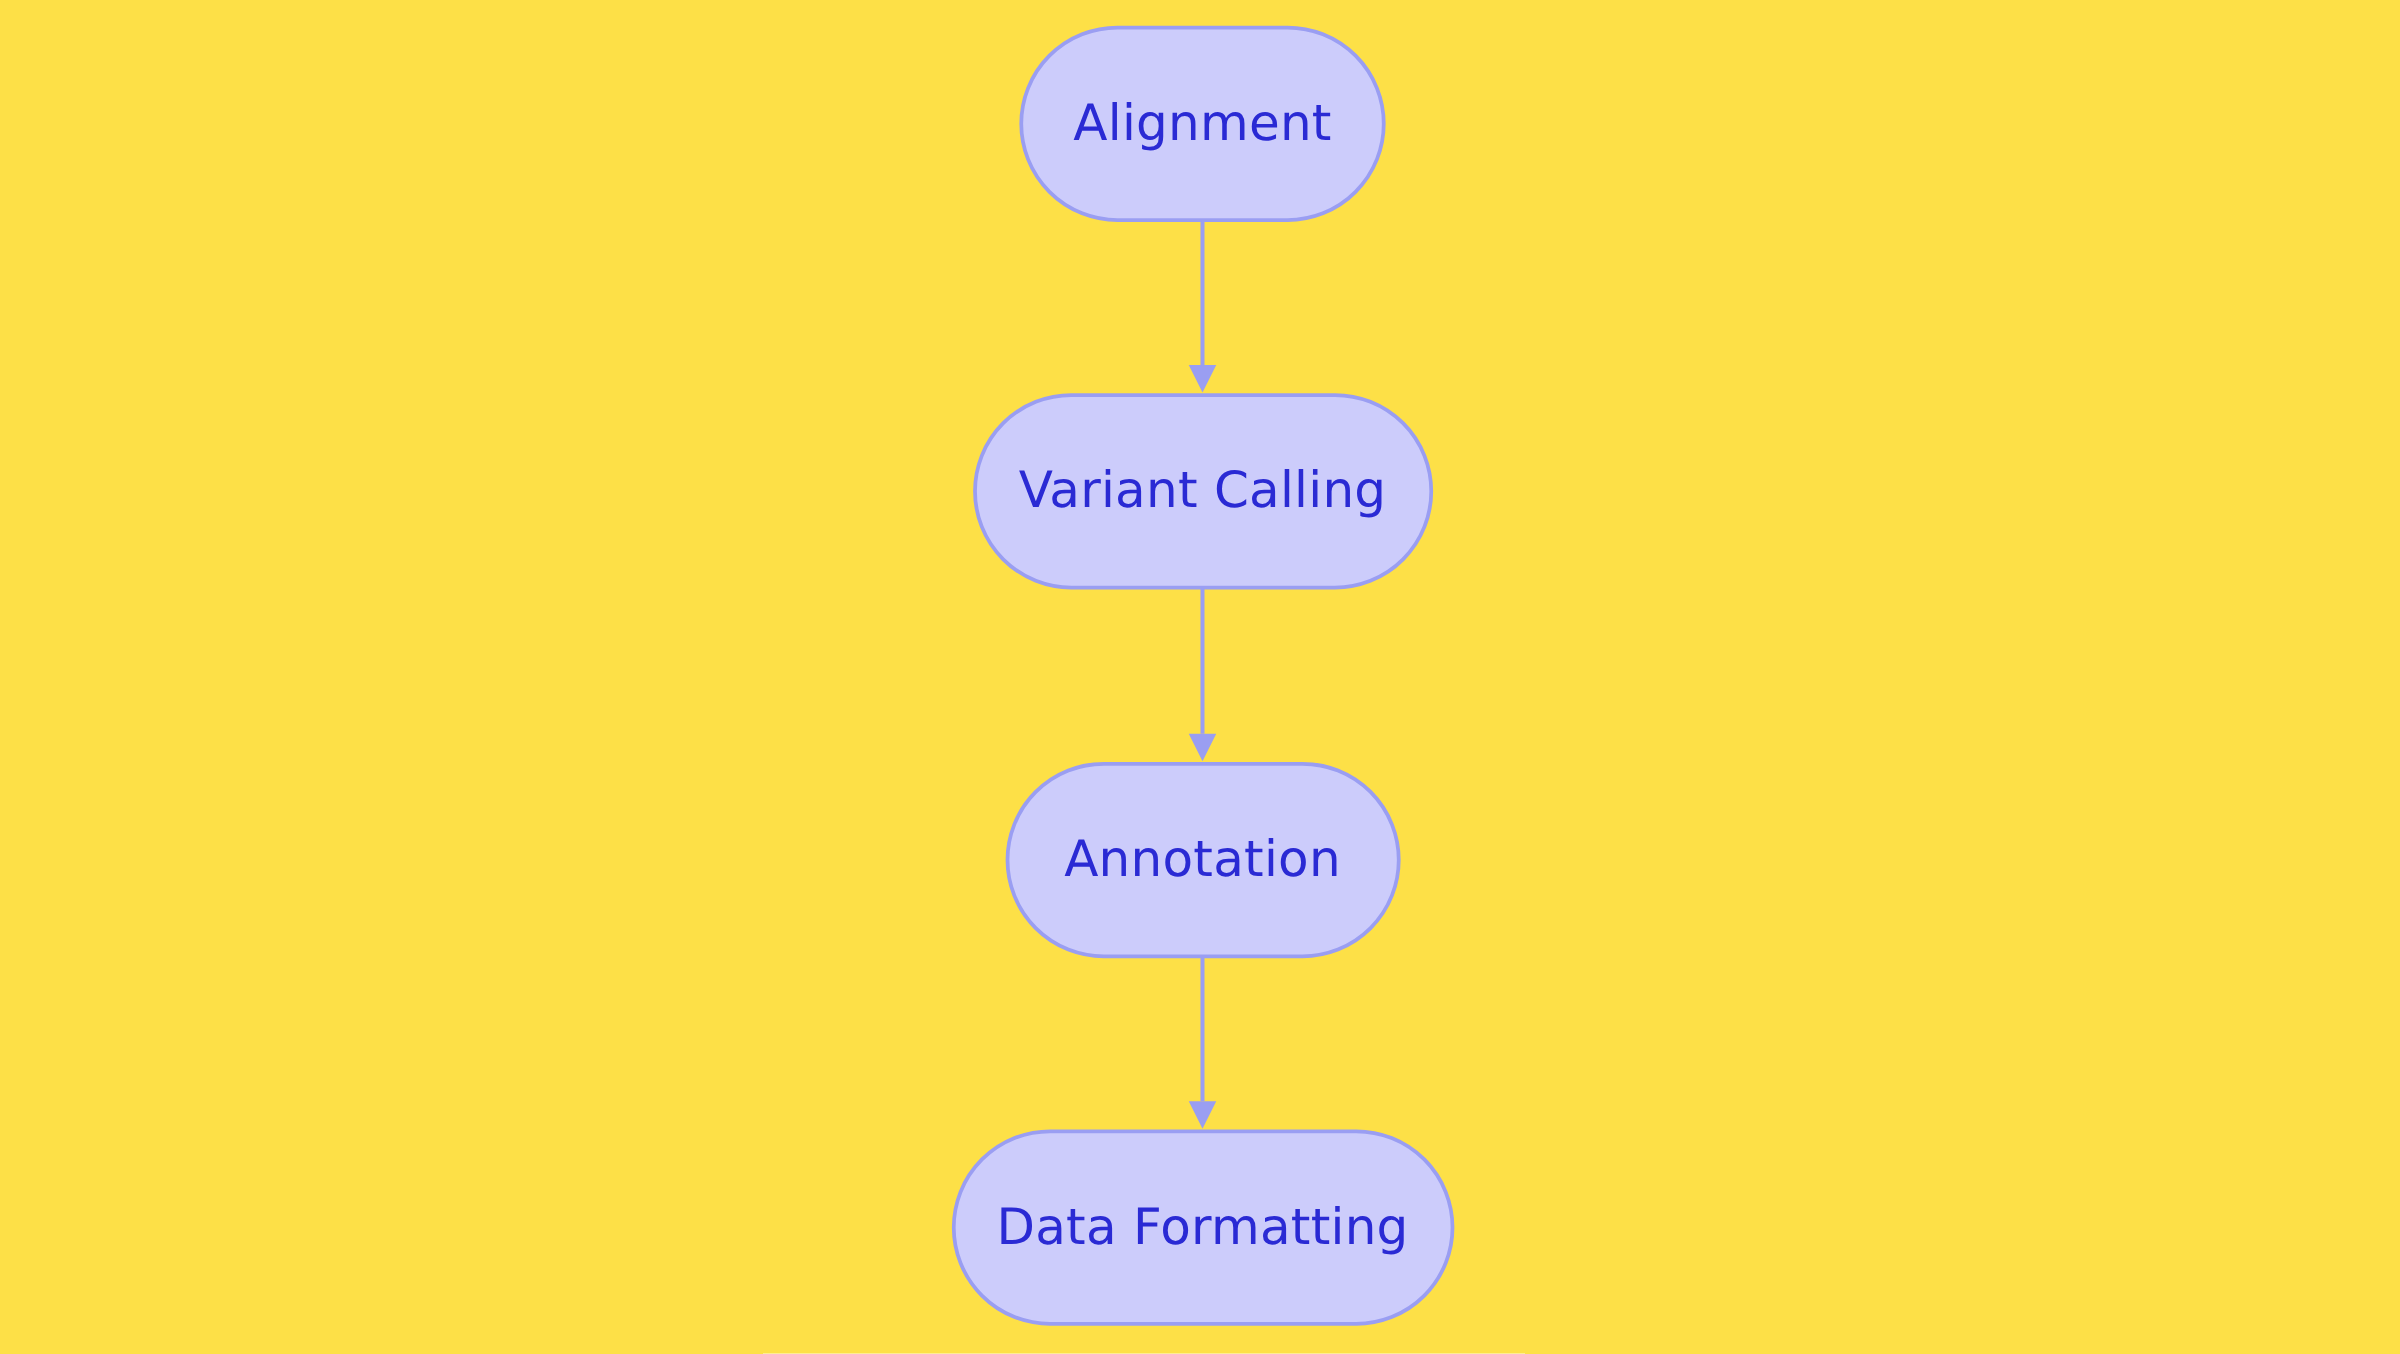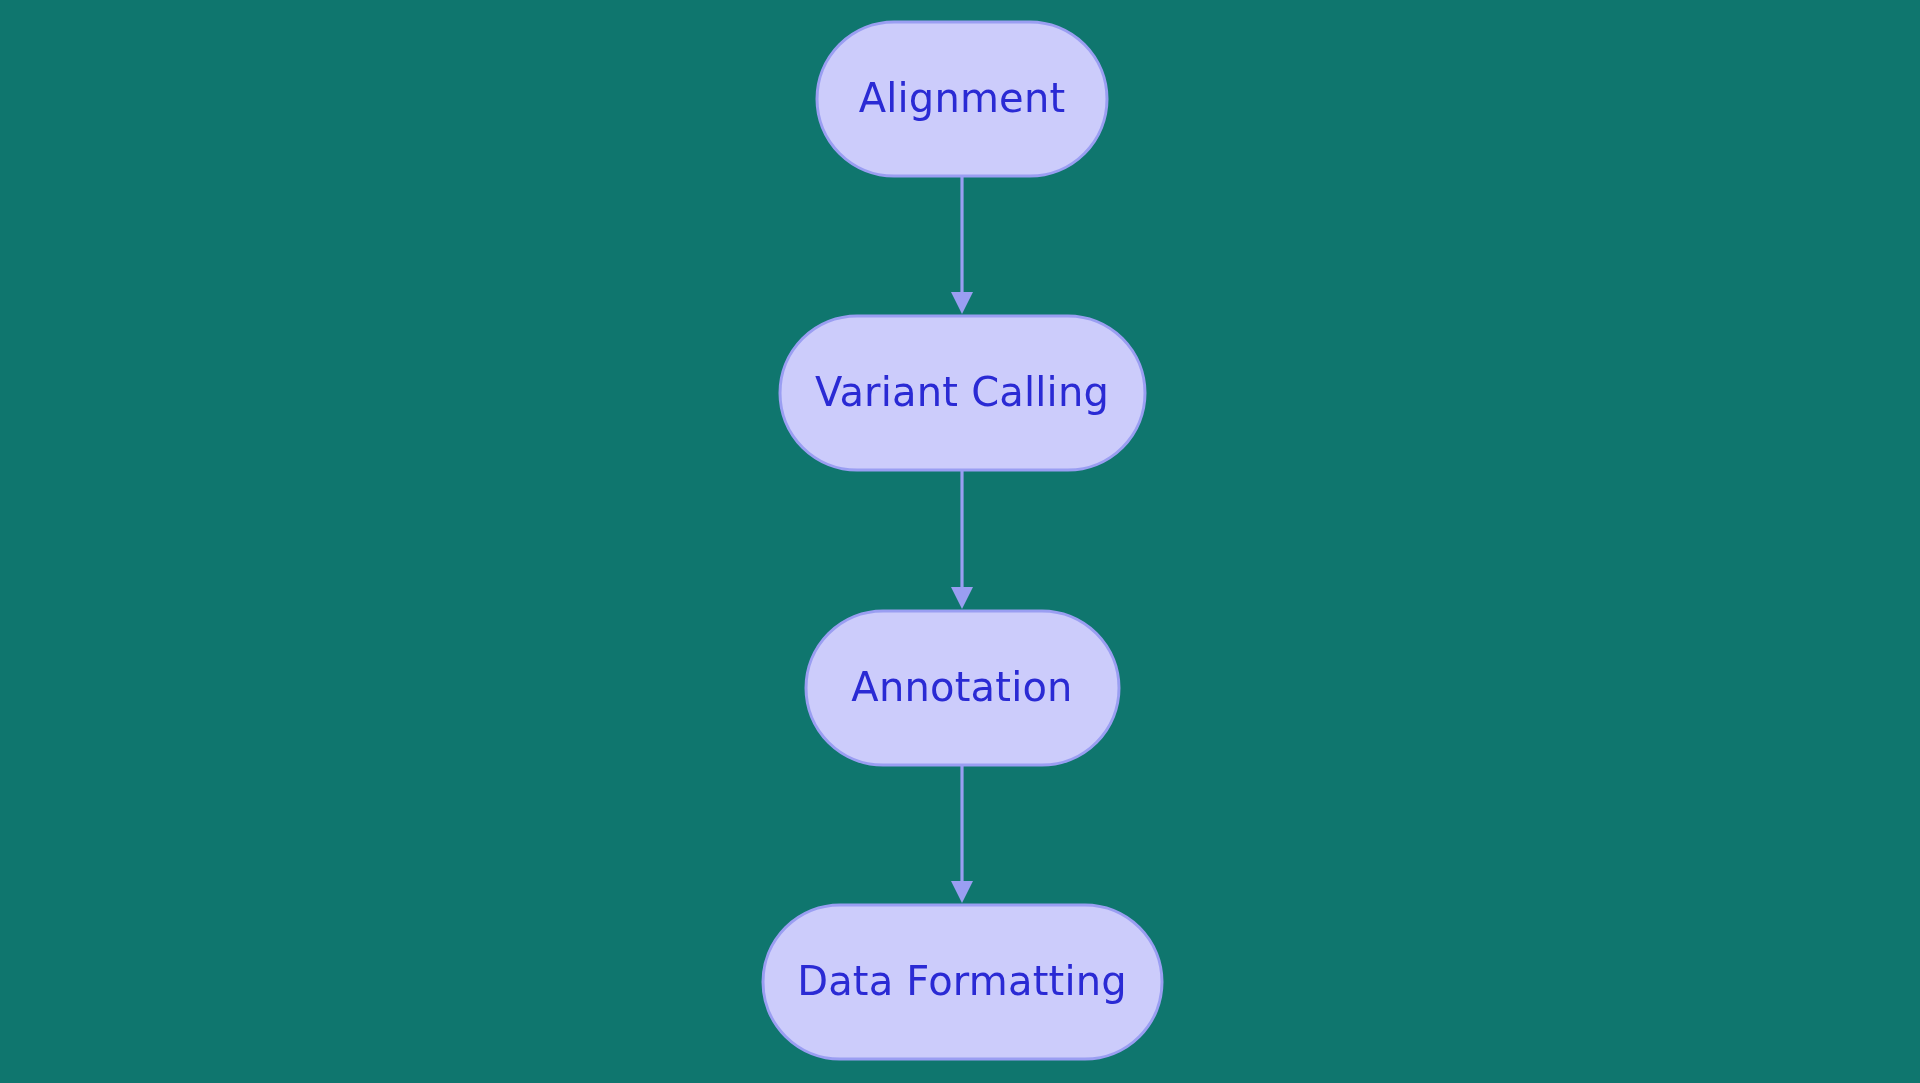--- a/index.html
+++ b/index.html
@@ -10,21 +10,21 @@
   body {
     width: 1920px;
     height: 1083px;
     overflow: hidden;
     font-family: "DejaVu Sans", "Liberation Sans", sans-serif;
   }
   #flowchart-canvas {
     position: relative;
     width: 1920px;
     height: 1083px;
-    background: #0f766e;
+    background: #fde047;
   }
   .flow-svg {
     position: absolute;
     top: 0;
     left: 0;
     width: 1920px;
     height: 1083px;
     display: block;
   }
   .node-shape {

